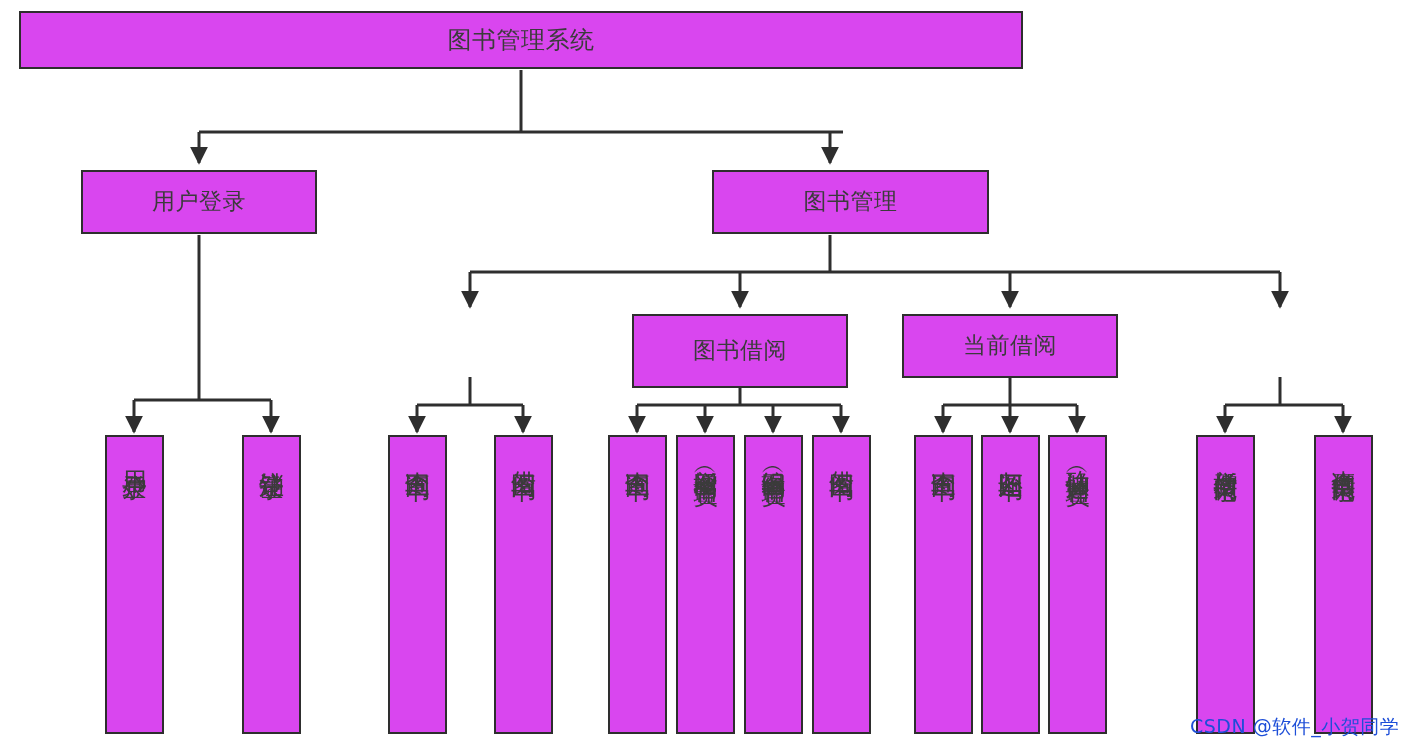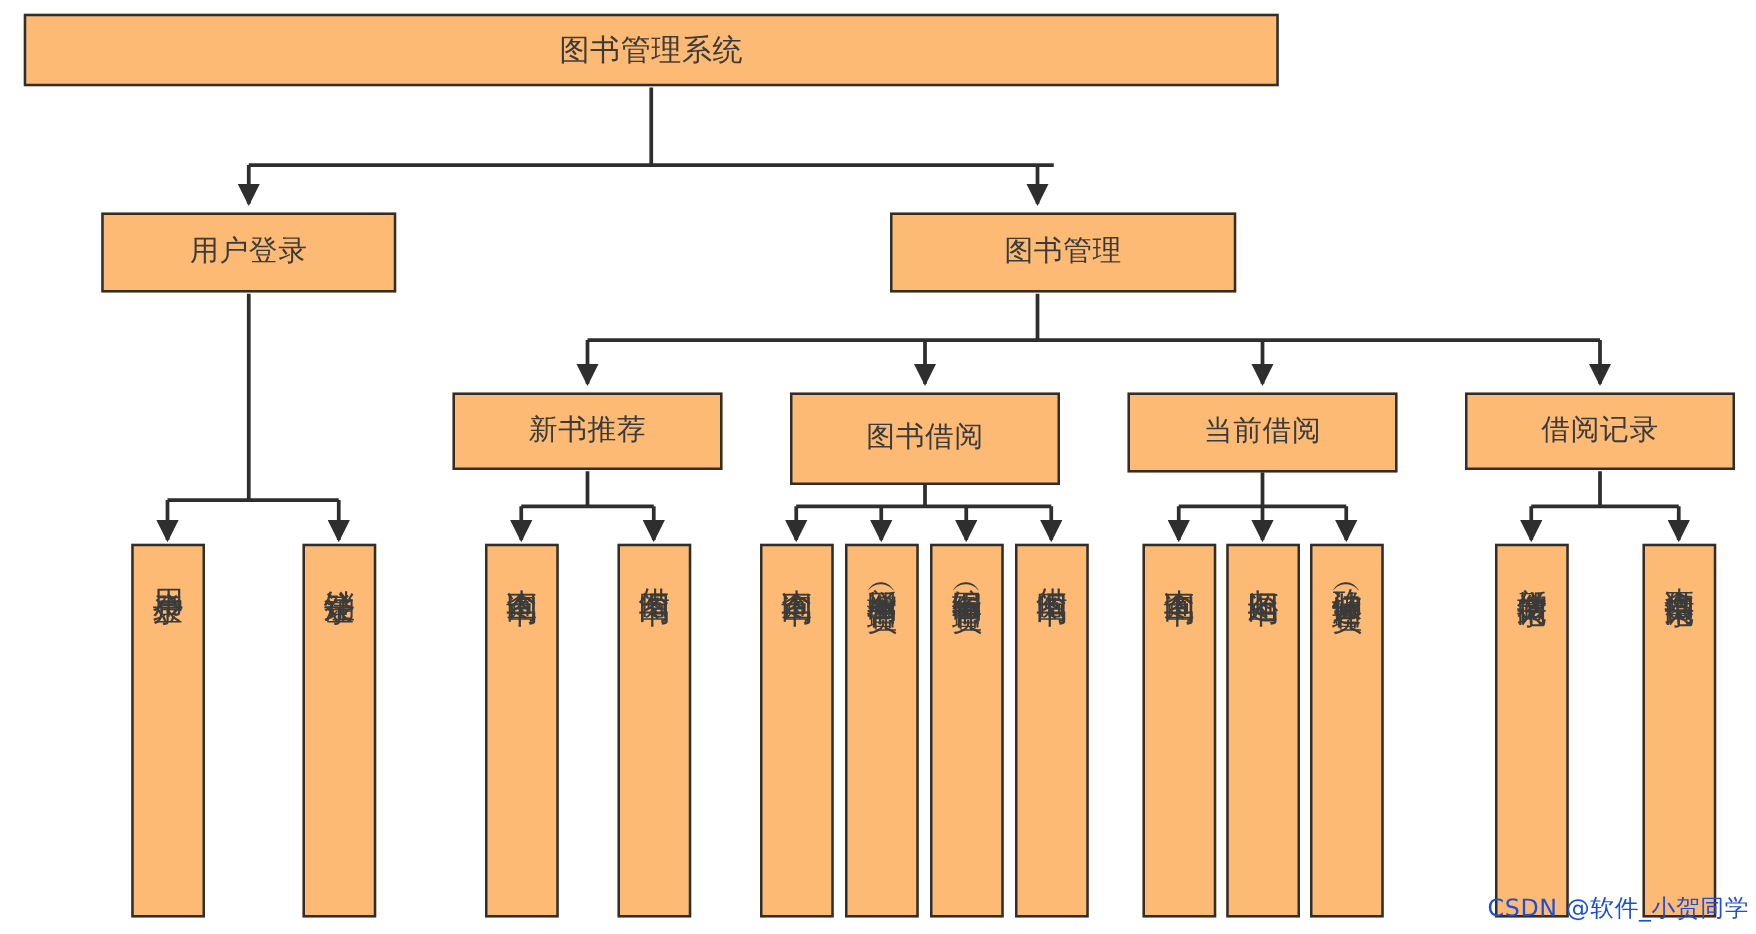--- a/index.html
+++ b/index.html
@@ -13,21 +13,21 @@
   #canvas {
     position: relative;
     width: 1405px;
     height: 747px;
     background: #ffffff;
     overflow: hidden;
   }
   .node {
     position: absolute;
     box-sizing: border-box;
-    background: #fdba74;
+    background: #d946ef;
     border: 2.5px solid #2e2e2e;
     display: flex;
     align-items: center;
     justify-content: center;
     color: #3b3b3b;
   }
   .node .lbl {
     display: block;
     text-align: center;
     line-height: 1.12;
@@ -134,35 +134,29 @@
   </div>
 
   <div class="node h-node" style="left:81px; top:170px; width:236px; height:64px;">
     <span class="lbl">用户登录</span>
   </div>
 
   <div class="node h-node" style="left:712px; top:170px; width:277px; height:64px;">
     <span class="lbl">图书管理</span>
   </div>
 
-  <div class="node h-node" style="left:362px; top:314px; width:216px; height:62px;">
-    <span class="lbl">新书推荐</span>
-  </div>
 
   <div class="node h-node" style="left:632px; top:314px; width:216px; height:74px;">
     <span class="lbl">图书借阅</span>
   </div>
 
   <div class="node h-node" style="left:902px; top:314px; width:216px; height:64px;">
     <span class="lbl">当前借阅</span>
   </div>
 
-  <div class="node h-node" style="left:1172px; top:314px; width:216px; height:62px;">
-    <span class="lbl">借阅记录</span>
-  </div>
 
   <div class="node v-node" style="left:105px; top:435px; width:59px; height:299px;">
     <span class="lbl">用户登录</span>
   </div>
 
   <div class="node v-node" style="left:242px; top:435px; width:59px; height:299px;">
     <span class="lbl">注销登录</span>
   </div>
 
   <div class="node v-node" style="left:388px; top:435px; width:59px; height:299px;">

